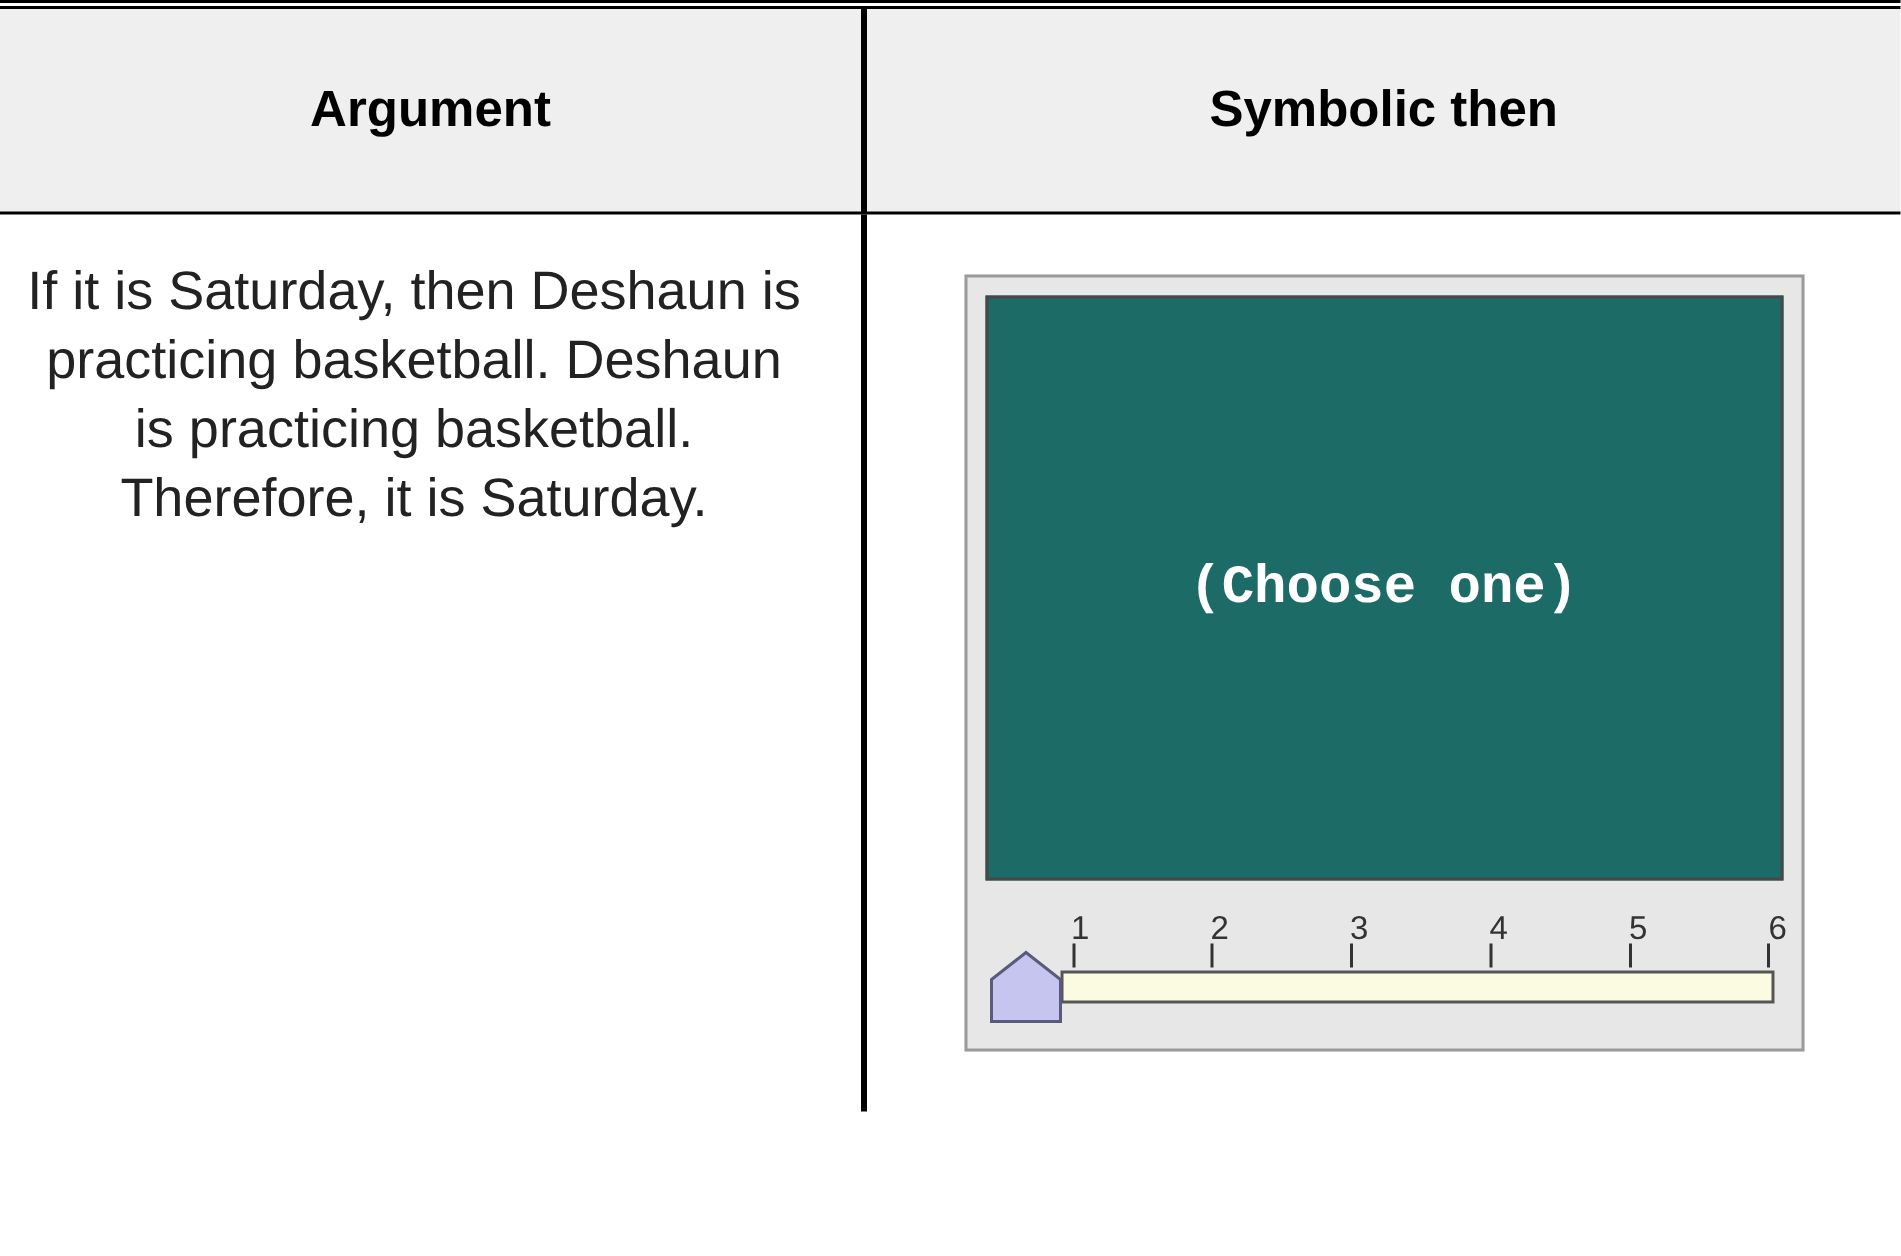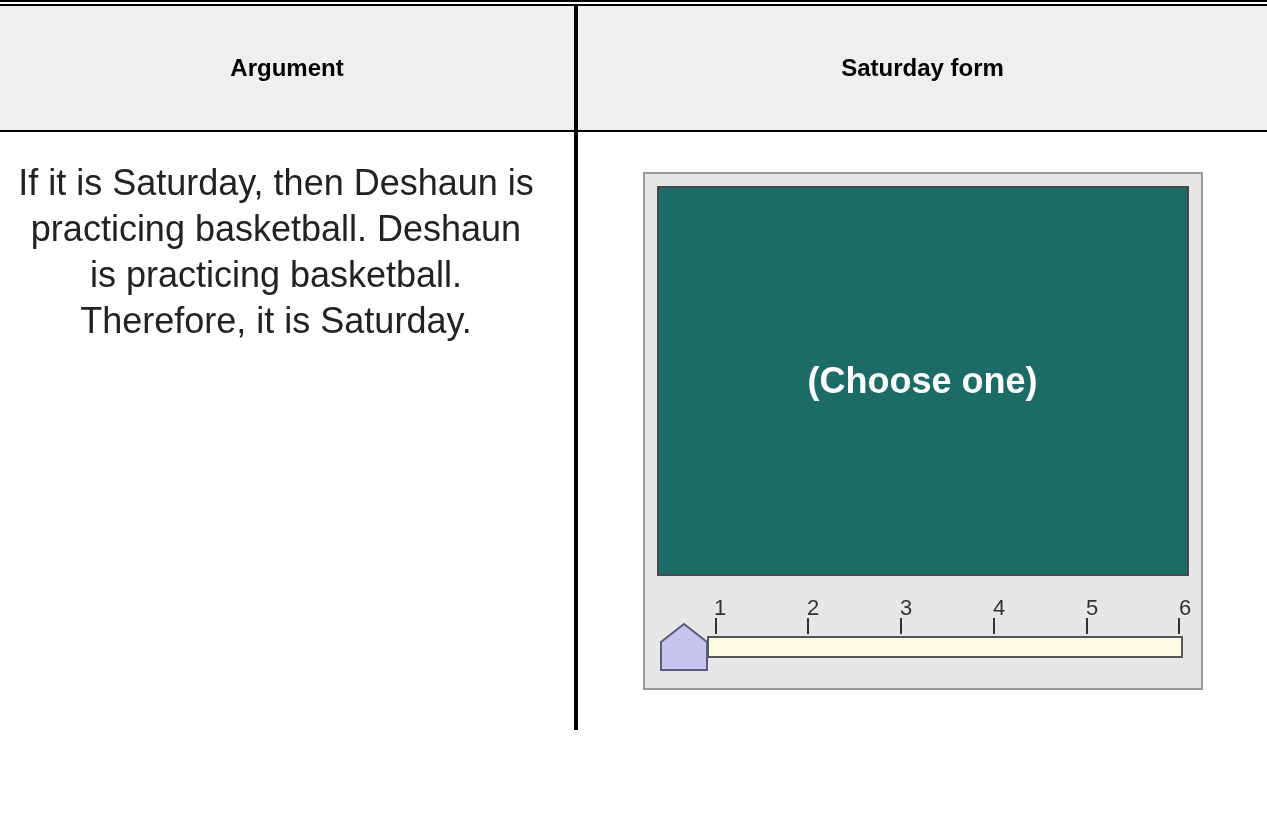--- a/index.html
+++ b/index.html
@@ -21,21 +21,21 @@
     width: 100%;
   }
   table.main {
     border-collapse: collapse;
     width: 100%;
     table-layout: fixed;
   }
   table.main th {
     background: #efefef;
     font-weight: bold;
-    font-size: 24px;
+    font-size: 34px;
     padding: 48px 10px;
     border-bottom: 2px solid #000;
     text-align: center;
   }
   table.main th.left {
     border-right: 4px solid #000;
     width: 576px;
   }
   table.main th.right {
   }
@@ -71,20 +71,21 @@
     background: #1d6b66;
     border: 2px solid #484848;
     display: flex;
     align-items: center;
     justify-content: center;
   }
   .chooser .panel span {
     color: #ffffff;
     font-weight: bold;
     font-size: 36px;
+    font-family: Liberation Mono, monospace;
   }
   .scale-area {
     margin-top: 18px;
     position: relative;
     height: 78px;
   }
   .scale-labels {
     position: absolute;
     left: 58px;
     right: 8px;
@@ -136,21 +137,21 @@
 </style>
 </head>
 <body>
 
 <div class="wrap">
   <div class="double-rule"></div>
   <table class="main">
     <thead>
       <tr>
         <th class="left">Argument</th>
-        <th class="right">Saturday form</th>
+        <th class="right">Symbolic then</th>
       </tr>
     </thead>
     <tbody>
       <tr>
         <td class="left">
           <span>If it is Saturday, then Deshaun is practicing basketball. Deshaun is practicing basketball. Therefore, it is Saturday.</span>
         </td>
         <td class="right">
           <div class="chooser">
             <div class="panel">

